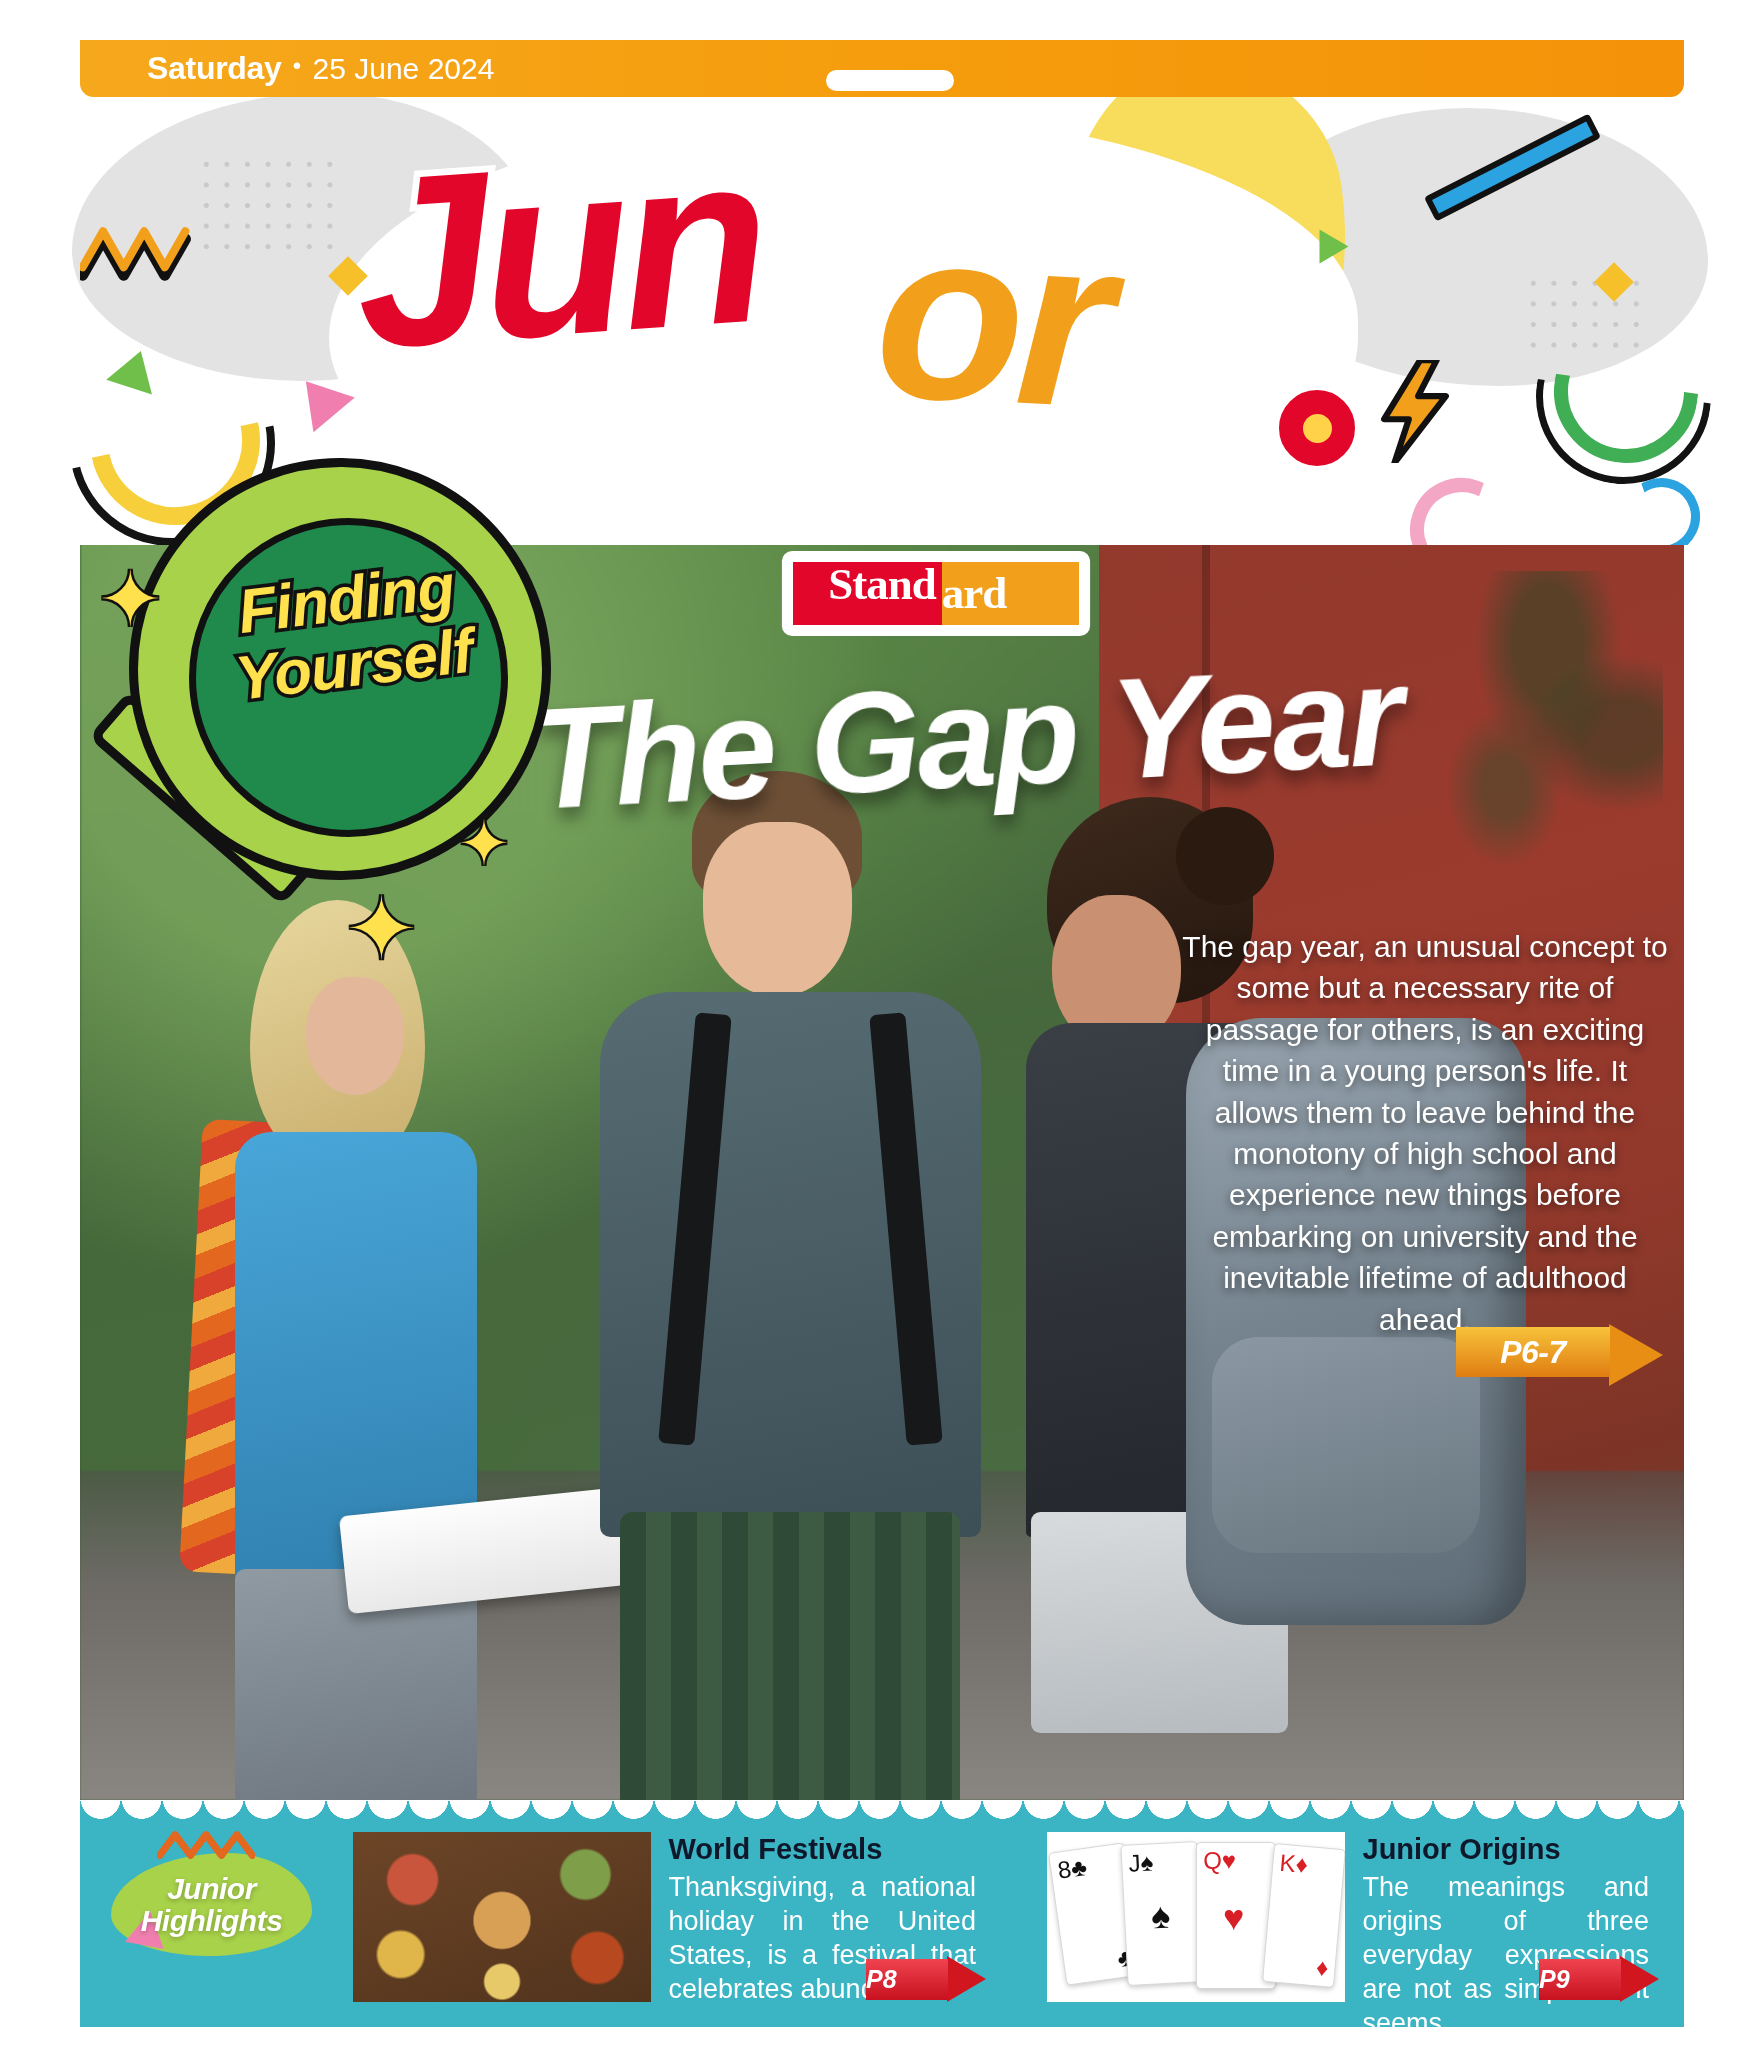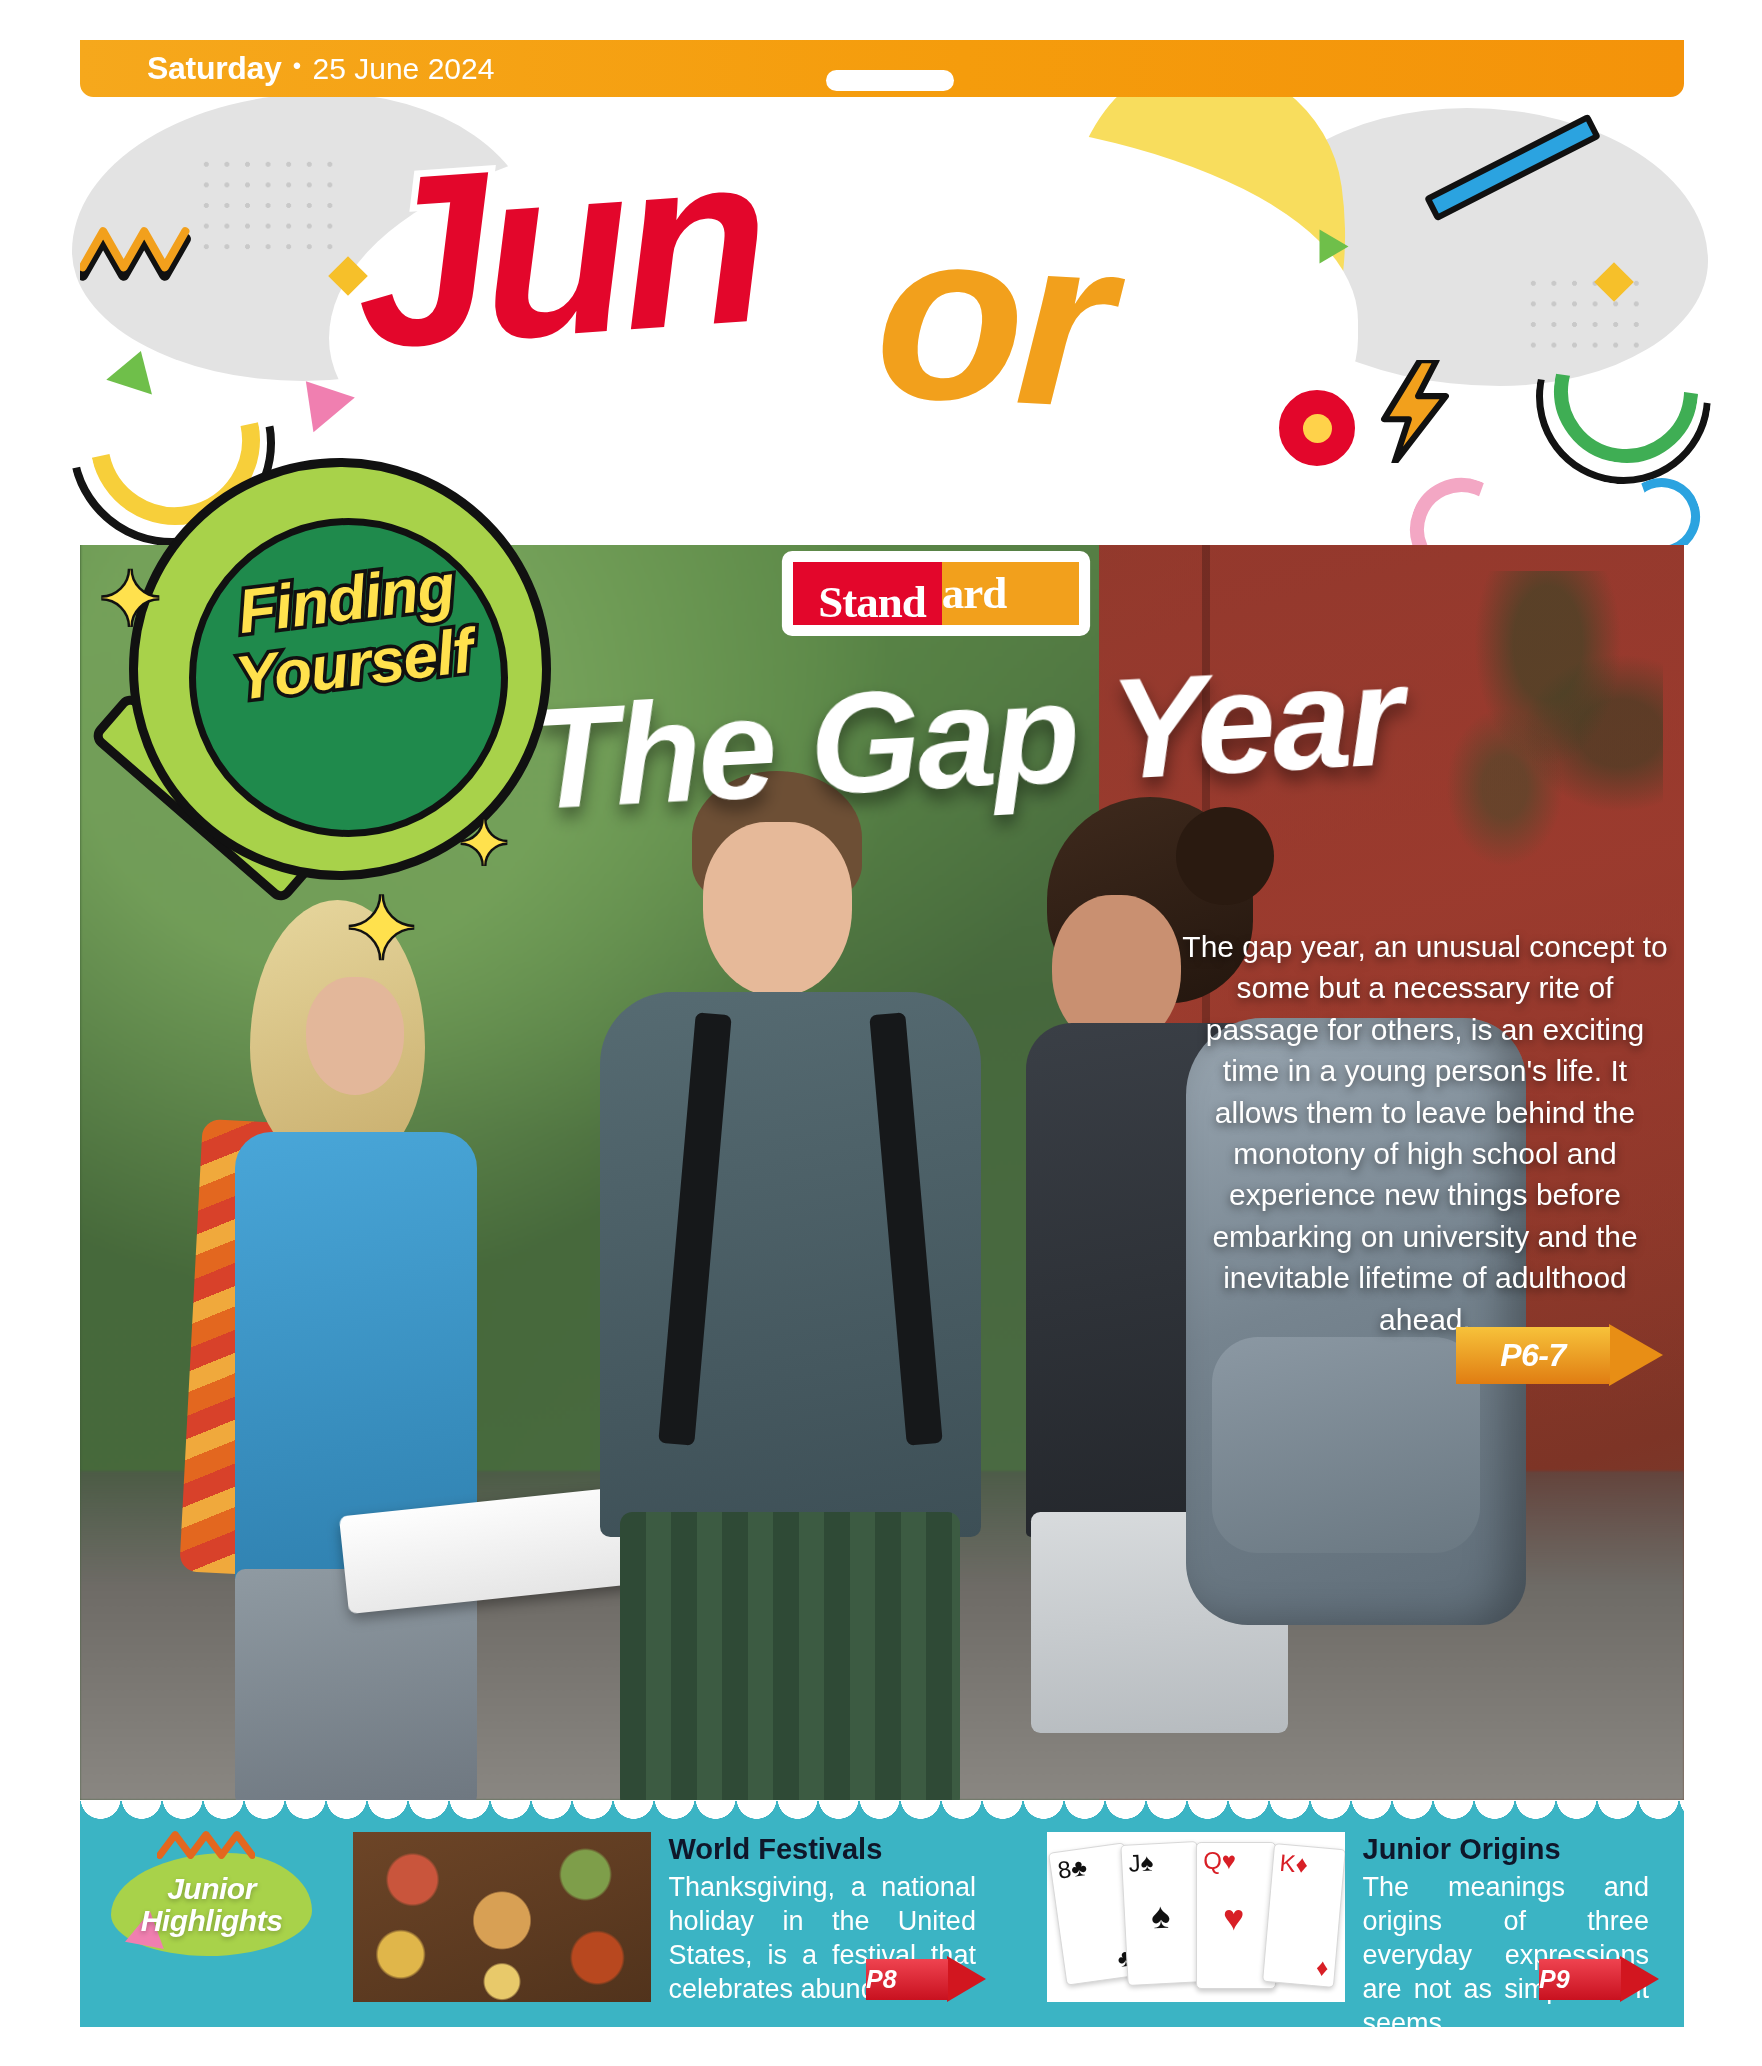--- a/index.html
+++ b/index.html
@@ -265,22 +265,22 @@
     box-shadow: 0 0 0 5.1px #ffffff;
   }
   .standard-inner {
     display: flex;
     width: 100%; height: 100%;
     overflow: hidden;
   }
   .std-red {
     background: #e3062b;
     flex: 0 0 52%;
-    display: flex; align-items: flex-end; justify-content: flex-end;
-    padding-right: 16px;
+    display: flex; align-items: flex-start; justify-content: flex-end;
+    padding-right: 6px;
   }
   .std-orange {
     background: #f2a01c;
     flex: 1;
     display: flex; align-items: center; justify-content: flex-start;
   }
   .std-red span, .std-orange span {
     color: #ffffff;
     font-size: 45px;
     font-weight: bold;
@@ -563,21 +563,21 @@
     text-shadow: 0 3.1px 8.2px rgba(0,0,0,.55);
   }
   .page-ref {
     position: absolute;
     left: 1456px; top: 1327px;
     width: 206px; height: 57px;
     z-index: 37;
   }
   .page-ref .arrow-body {
     position: absolute; left: 0; top: 0;
-    width: 154px; height: 57px;
+    width: 154px; height: 50px;
     background: linear-gradient(180deg,#f7c23a,#e07d12);
     display: flex; align-items: center; justify-content: center;
   }
   .page-ref .arrow-head {
     position: absolute; left: 153px; top: -3.1px;
     width: 0; height: 0;
     border-top: 31px solid transparent;
     border-bottom: 31px solid transparent;
     border-left: 54px solid #e88e15;
   }

